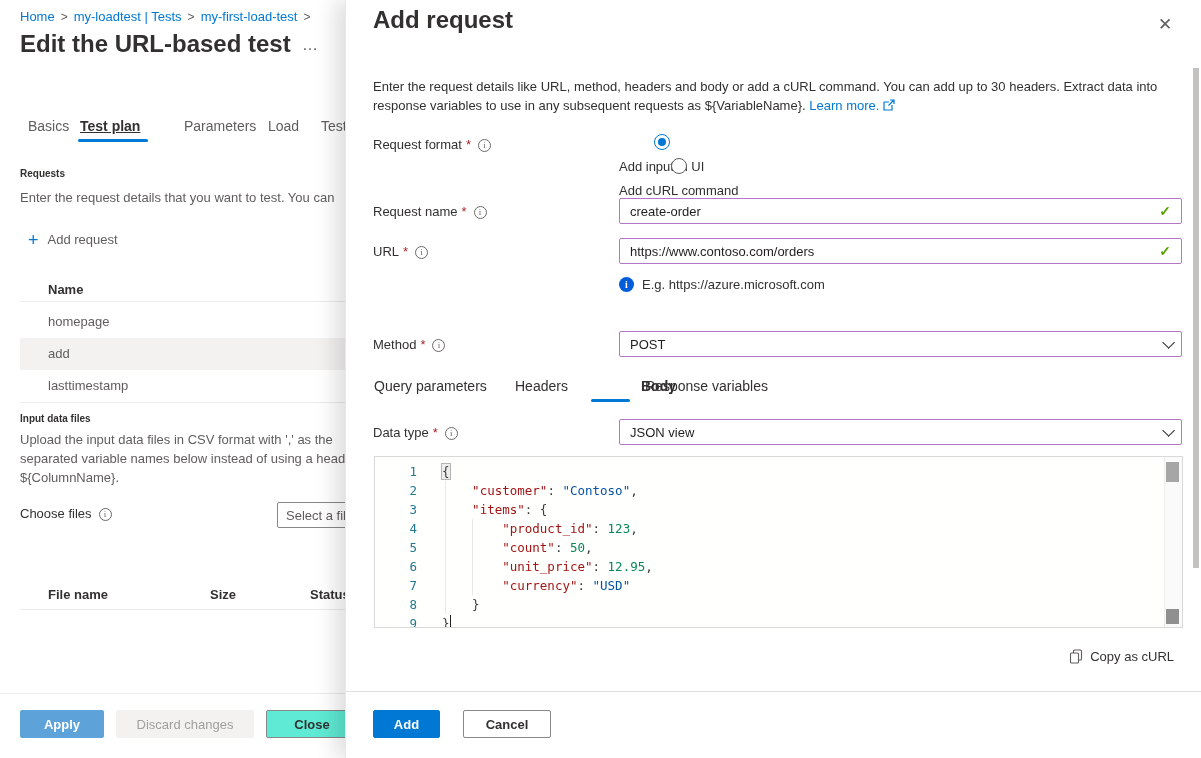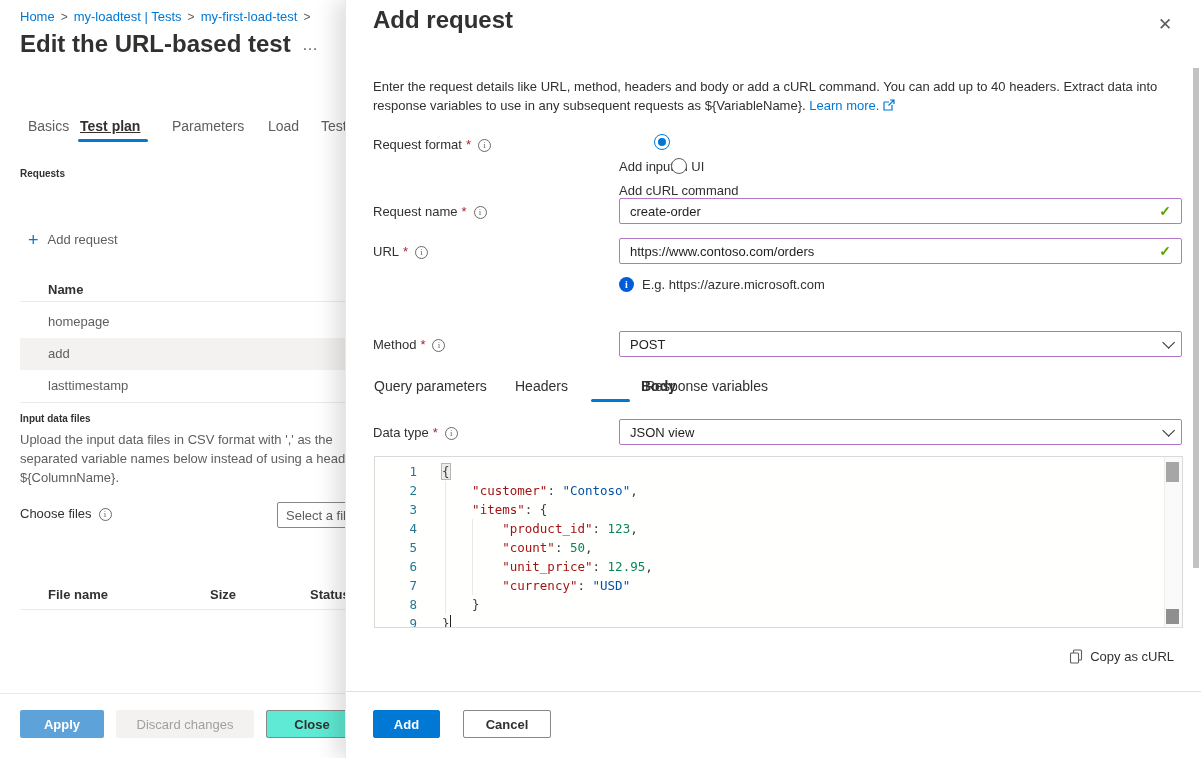--- a/index.html
+++ b/index.html
@@ -80,26 +80,27 @@
 
   <div class="abs breadcrumb">
     <a>Home</a><span class="bc-sep">&gt;</span><a>my-loadtest | Tests</a><span class="bc-sep">&gt;</span><a>my-first-load-test</a><span class="bc-sep">&gt;</span>
   </div>
 
   <div class="abs page-title">Edit the URL-based test</div>
   <div class="abs title-ellipsis">…</div>
 
   <div class="tab" style="left:28px">Basics</div>
   <div class="tab sel" style="left:80px">Test plan</div>
-  <div class="tab" style="left:172px">Parameters</div>
+  <div class="tab" style="left:184px">Parameters</div>
   <div class="tab" style="left:268px">Load</div>
   <div class="tab" style="left:321px">Test</div>
   <div class="abs tab-underline"></div>
 
   <div class="abs h2" style="left:20px; top:168px">Requests</div>
+  <div class="abs desc" style="left:20px; top:190px">Enter the request details that you want to test. You can</div>
 
   <div class="abs add-req"><span class="plus">+</span><span>Add request</span></div>
 
   <div class="abs col-h" style="left:48px; top:282px">Name</div>
   <div class="abs hr" style="left:20px; top:301px; width:400px"></div>
 
   <div class="abs row-sel-bg"></div>
   <div class="rowtxt" style="top:314px">homepage</div>
   <div class="rowtxt" style="top:346px">add</div>
   <div class="rowtxt" style="top:378px">lasttimestamp</div>
@@ -123,21 +124,21 @@
   <div class="btn btn-discard">Discard changes</div>
   <div class="btn btn-close">Close</div>
 </div>
 
 <div class="flyout">
 
   <div class="abs panel-title">Add request</div>
   <div class="abs close-x">✕</div>
 
   <div class="abs panel-desc">
-    <span>Enter the request details like URL, method, headers and body or add a cURL command. You can add up to 40 headers. Extract data into response variables to use in any subsequent requests as ${VariableName}.</span>
+    <span>Enter the request details like URL, method, headers and body or add a cURL command. You can add up to 30 headers. Extract data into response variables to use in any subsequent requests as ${VariableName}.</span>
     <a>Learn more.</a>
     <svg width="12" height="12" viewBox="0 0 12 12" style="vertical-align:-1px">
         <path d="M1 3 h5 M1 3 v8 h8 v-5" fill="none" stroke="#0078d4" stroke-width="1.2"></path>
         <path d="M7 1 h4 v4 M11 1 L5.5 6.5" fill="none" stroke="#0078d4" stroke-width="1.2"></path>
       </svg>
   </div>
 
   <div class="lblrow" style="top:137px"><span>Request format</span><span class="req">*</span><span class="info-i">i</span></div>
   <div class="radio-row" style="top:134px">
       <span class="radio on"></span>

